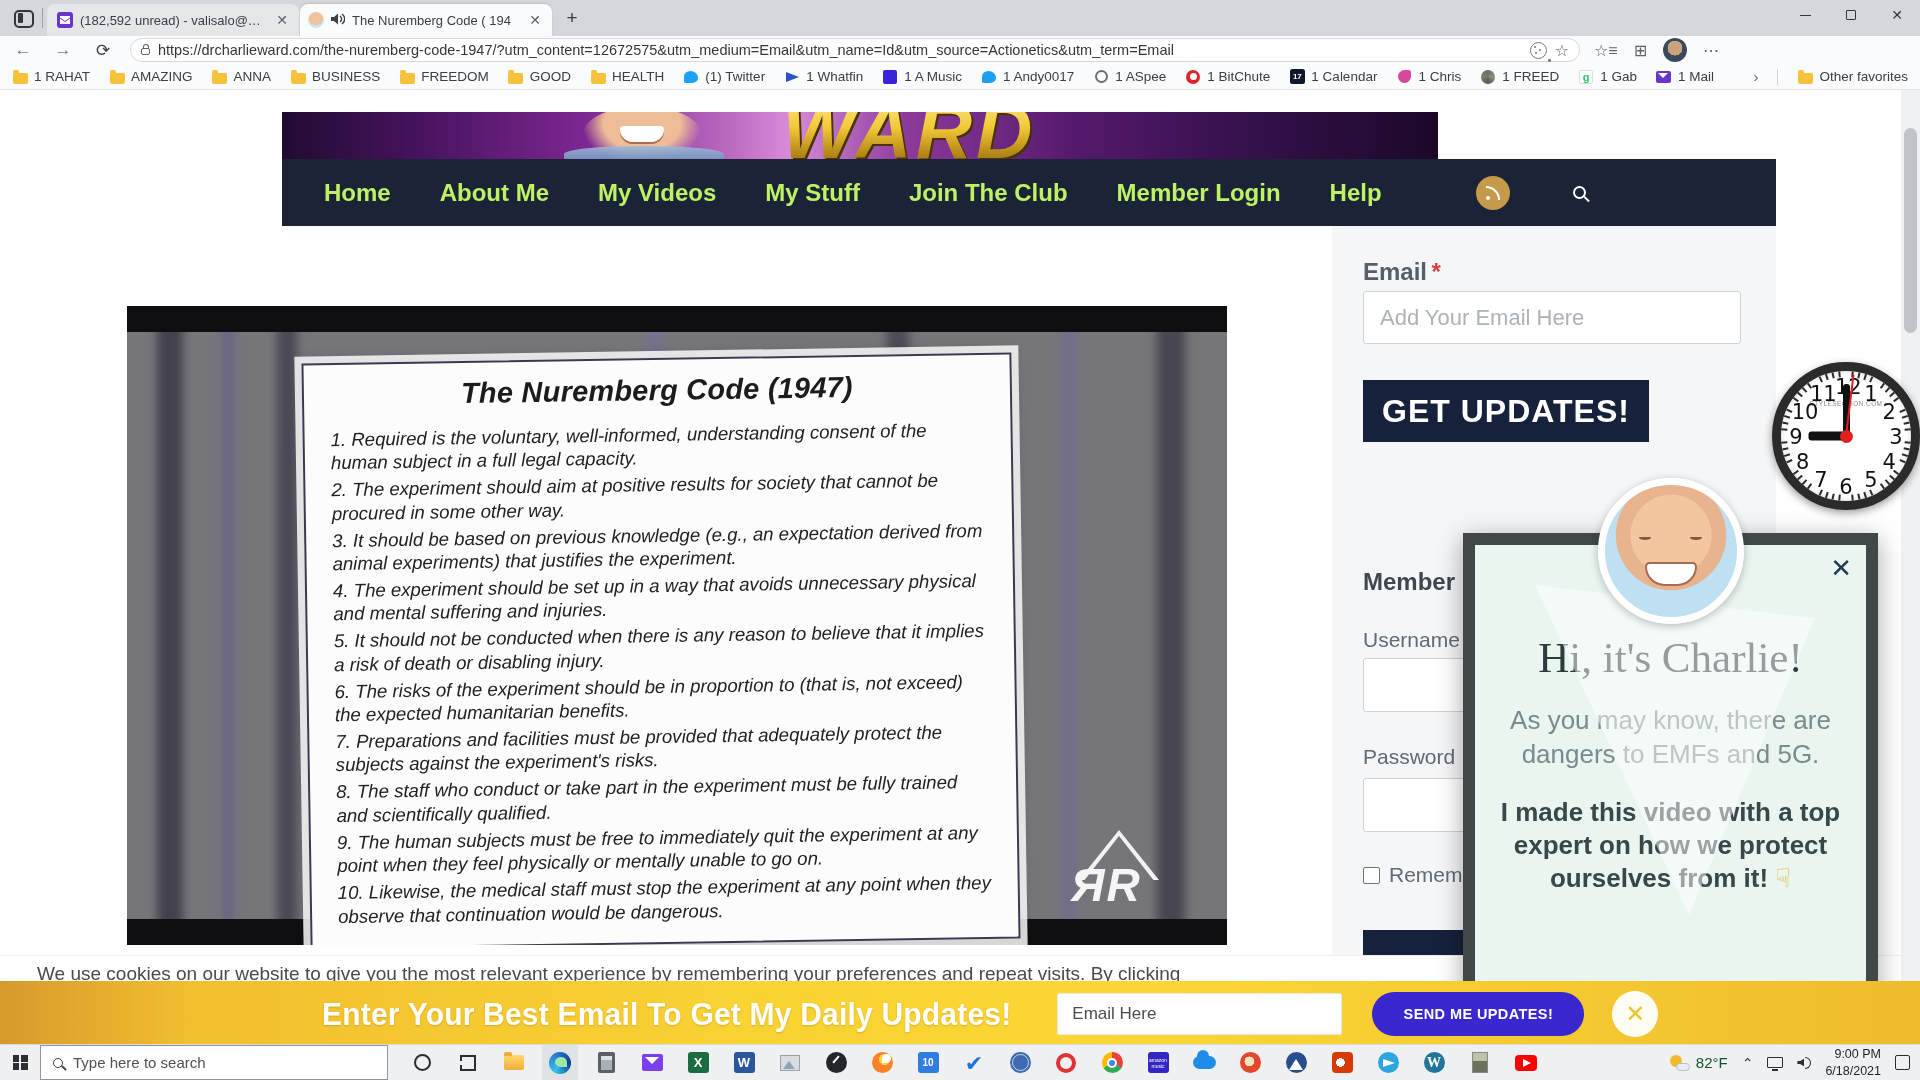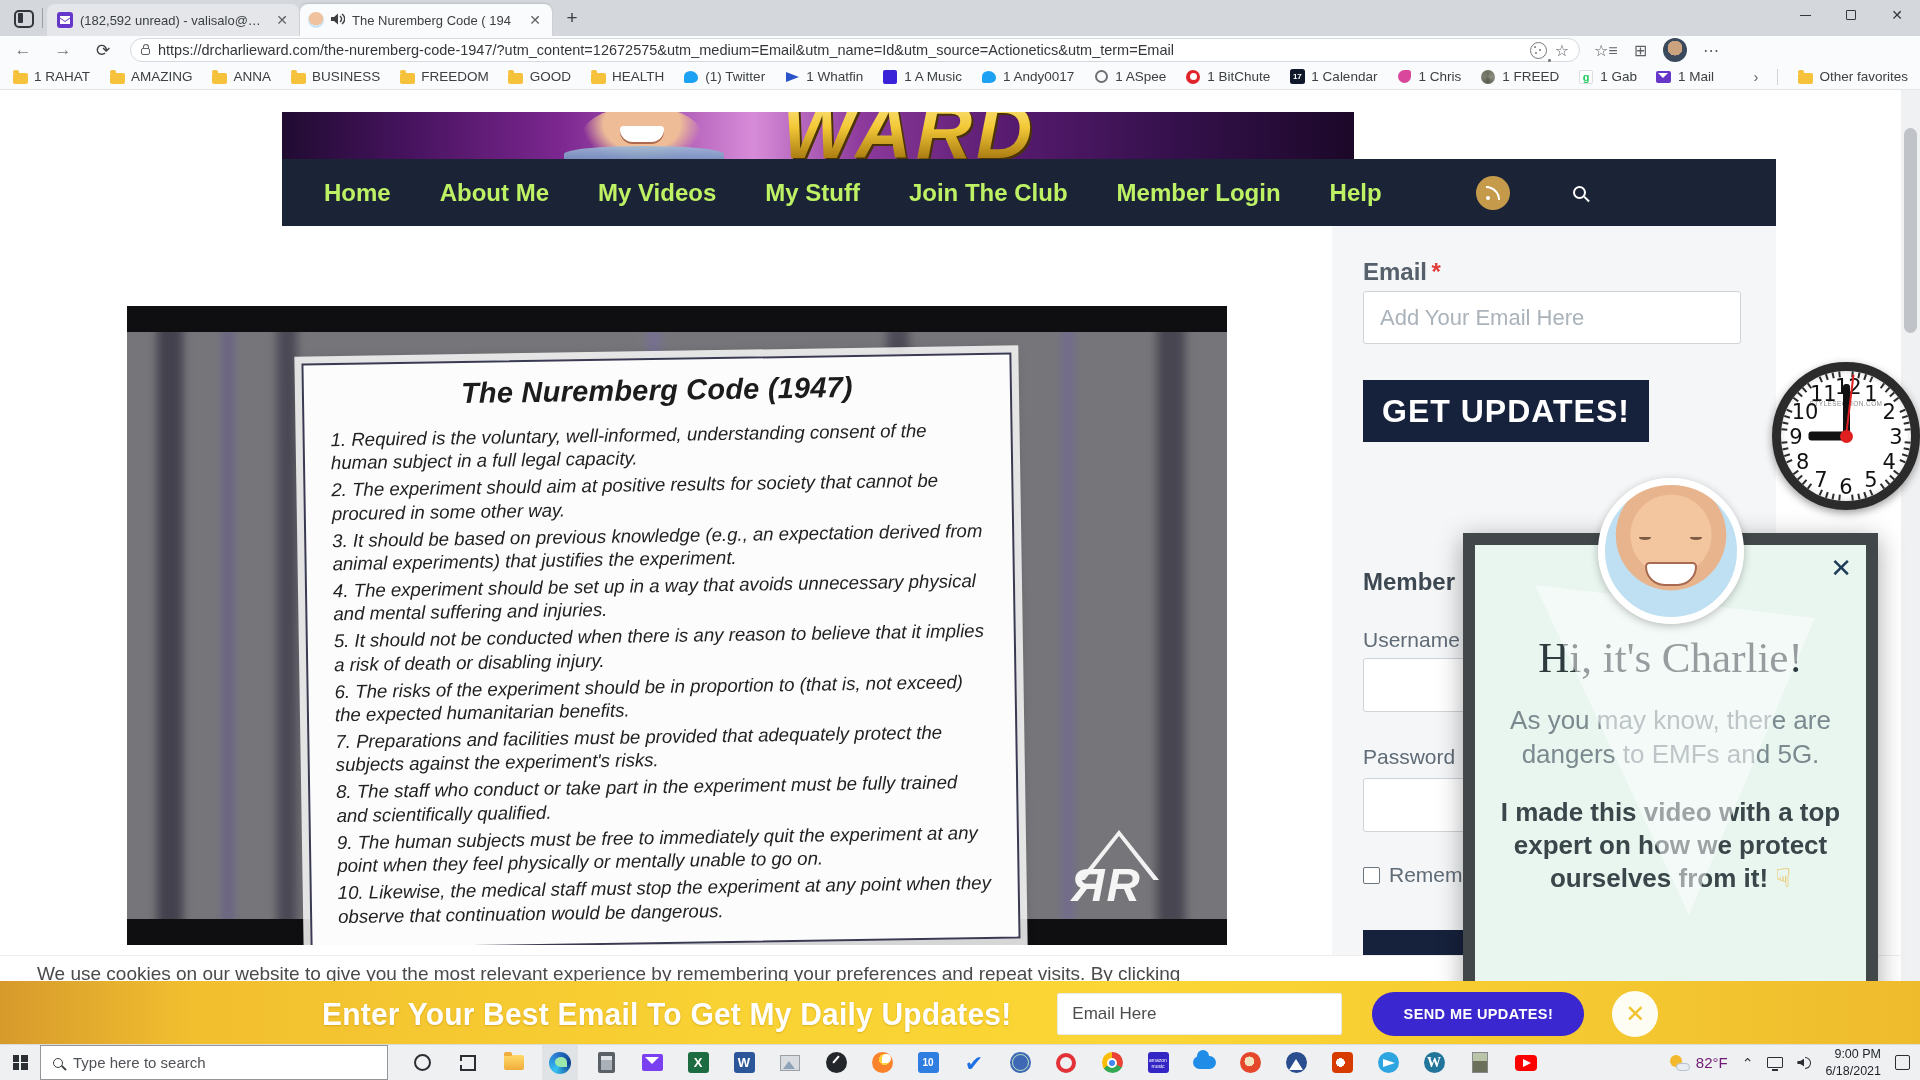--- a/index.html
+++ b/index.html
@@ -57,21 +57,21 @@
   .bi-freed { width:14px; height:14px; border-radius:50%; background:conic-gradient(#6d6f62,#8d8f80,#5a5c50,#7b7d6e,#6d6f62); }
   .bi-gab { width:14px; height:14px; background:#fff; border:1px solid #ddd; border-radius:2px; color:#21cc61; font-weight:700; font-size:11px; display:grid; place-items:center; }
   .bi-mailp { width:15px; height:12px; background:#6635c9; border-radius:2px; position:relative; }
   .bi-mailp:before { content:""; position:absolute; left:2px; top:2px; border-left:5.5px solid transparent; border-right:5.5px solid transparent; border-top:5px solid #fff; }
   .bm-chevron { color:#5f6368; font-size:15px; margin-left:auto; }
   .bm-sep { width:1px; height:16px; background:#d0d3d7; }
 
   
   .page { position:absolute; top:90px; left:0; width:1920px; height:954px; background:#fff; z-index:1; }
 
-  .hero-banner { position:absolute; top:22px; left:282px; width:1072px; height:47px; overflow:hidden;
+  .hero-banner { position:absolute; top:22px; left:282px; width:1156px; height:47px; overflow:hidden;
     background:linear-gradient(90deg,#200b31 0%,#47135f 12%,#7c2790 26%,#b765bd 38%,#d78cd8 44%,#8d3a9c 54%,#561a6e 68%,#33104a 84%,#1c0829 100%); }
   .hero-face { position:absolute; left:300px; top:-6px; width:120px; height:60px; background:radial-gradient(ellipse at 50% 30%, #eebd97 0 45%, rgba(238,189,151,0) 70%); border-radius:50%; }
   .hero-smile { position:absolute; left:338px; top:14px; width:44px; height:16px; background:#fff; border-radius:4px 4px 14px 14px; box-shadow:0 2px 0 #b06a4e; }
   .hero-shirt { position:absolute; left:282px; top:34px; width:160px; height:16px; background:linear-gradient(180deg,#9db8d8,#6f8fbc); border-radius:50% 50% 0 0; opacity:.9; }
   .hero-word { position:absolute; left:500px; top:-26px; font-size:78px; font-weight:800; font-style:italic; letter-spacing:4px;
     background:linear-gradient(180deg,#fff3b0 0%,#f3c937 45%,#a97b12 80%,#f8e27a 100%); -webkit-background-clip:text; background-clip:text; color:transparent;
     text-shadow:none; filter:drop-shadow(2px 2px 0 #4a3405); }
 
   .mainnav { position:absolute; top:69px; left:282px; width:1494px; height:67px; background:#1b2437; display:flex; align-items:center; gap:49px; padding:0 190px 0 42px; }
   .nav-item { color:#bef264; font-size:24px; font-weight:700; white-space:nowrap; }
@@ -185,21 +185,21 @@
   .ic-mountain { width:21px; height:21px; border-radius:50%; background:#2a4d8f; position:relative; overflow:hidden; }
   .ic-mountain:before { content:""; position:absolute; left:3px; bottom:3px; border-left:7.5px solid transparent; border-right:7.5px solid transparent; border-bottom:11px solid #fff; }
   .ic-office { width:21px; height:21px; border-radius:4px; background:radial-gradient(circle at 40% 50%,#fff 0 26%,#d83b01 27%); }
   .ic-telegram { width:21px; height:21px; border-radius:50%; background:#2ca5e0; position:relative; }
   .ic-telegram:before { content:""; position:absolute; left:5px; top:7px; border-left:12px solid #fff; border-top:4px solid transparent; border-bottom:4px solid transparent; }
   .ic-wp { width:21px; height:21px; border-radius:50%; background:#21759b; color:#fff; font-size:14px; font-weight:700; display:grid; place-items:center; font-family:"Liberation Serif",serif; }
   .ic-person { width:16px; height:21px; background:linear-gradient(180deg,#b9c4a8 0 40%,#6b705c 41%); border:1px solid #888; }
   .ic-youtube { width:22px; height:16px; background:#f00; border-radius:4px; position:relative; }
   .ic-youtube:before { content:""; position:absolute; left:8px; top:4px; border-left:8px solid #fff; border-top:4px solid transparent; border-bottom:4px solid transparent; }
   .tray { margin-left:auto; display:flex; align-items:center; gap:14px; padding-right:10px; }
-  .wx { display:flex; align-items:flex-end; gap:6px; font-size:15px; color:#701a75; }
+  .wx { display:flex; align-items:flex-end; gap:6px; font-size:15px; color:#14532d; }
   .wx-ic { width:20px; height:16px; position:relative; }
   .wx-sun { position:absolute; left:0; top:0; width:12px; height:12px; border-radius:50%; background:#f3b92c; }
   .wx-cloud { position:absolute; right:0; bottom:0; width:14px; height:8px; background:#e7ecf2; border:1px solid #b9c2cc; border-radius:5px; }
   .tray-g { color:#2b2e33; font-size:14px; }
   .net-g { width:16px; height:11px; border:1.6px solid #2b2e33; border-radius:1px; position:relative; }
   .net-g:before { content:""; position:absolute; left:4px; bottom:-4px; width:6px; height:2.5px; background:#2b2e33; }
   .spk-g { width:7px; height:8px; background:#2b2e33; position:relative; clip-path:polygon(0 30%,40% 30%,100% 0,100% 100%,40% 70%,0 70%); }
   .spk-waves { width:6px; height:12px; border:1.6px solid #2b2e33; border-left:none; border-radius:0 10px 10px 0; margin-left:1px; }
   .tb-clock { text-align:right; font-size:12.5px; color:#1f2328; line-height:1.3; }
   .notif-g { width:15px; height:15px; border:1.6px solid #2b2e33; border-radius:2px; clip-path:polygon(0 0,100% 0,100% 100%,55% 100%,35% 115%,35% 100%,0 100%); }

